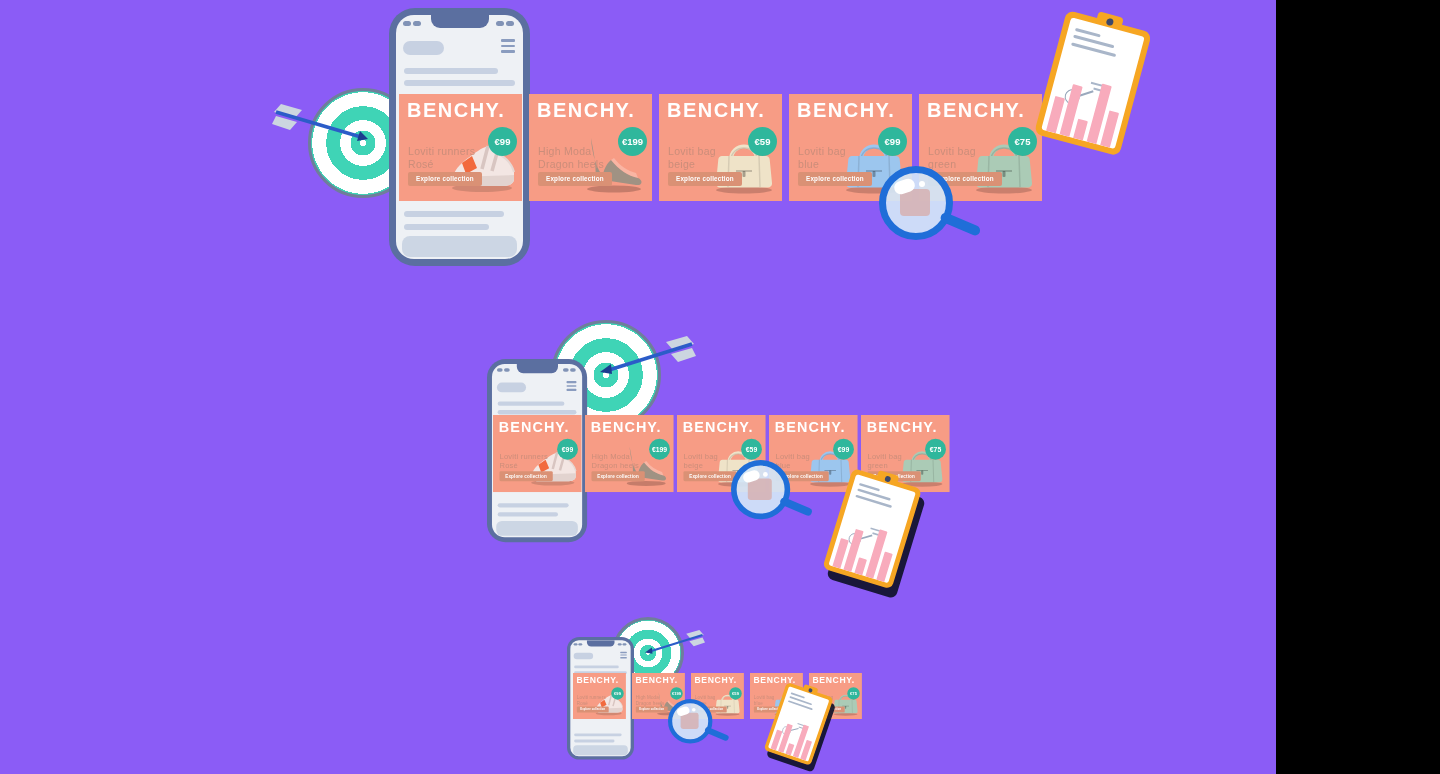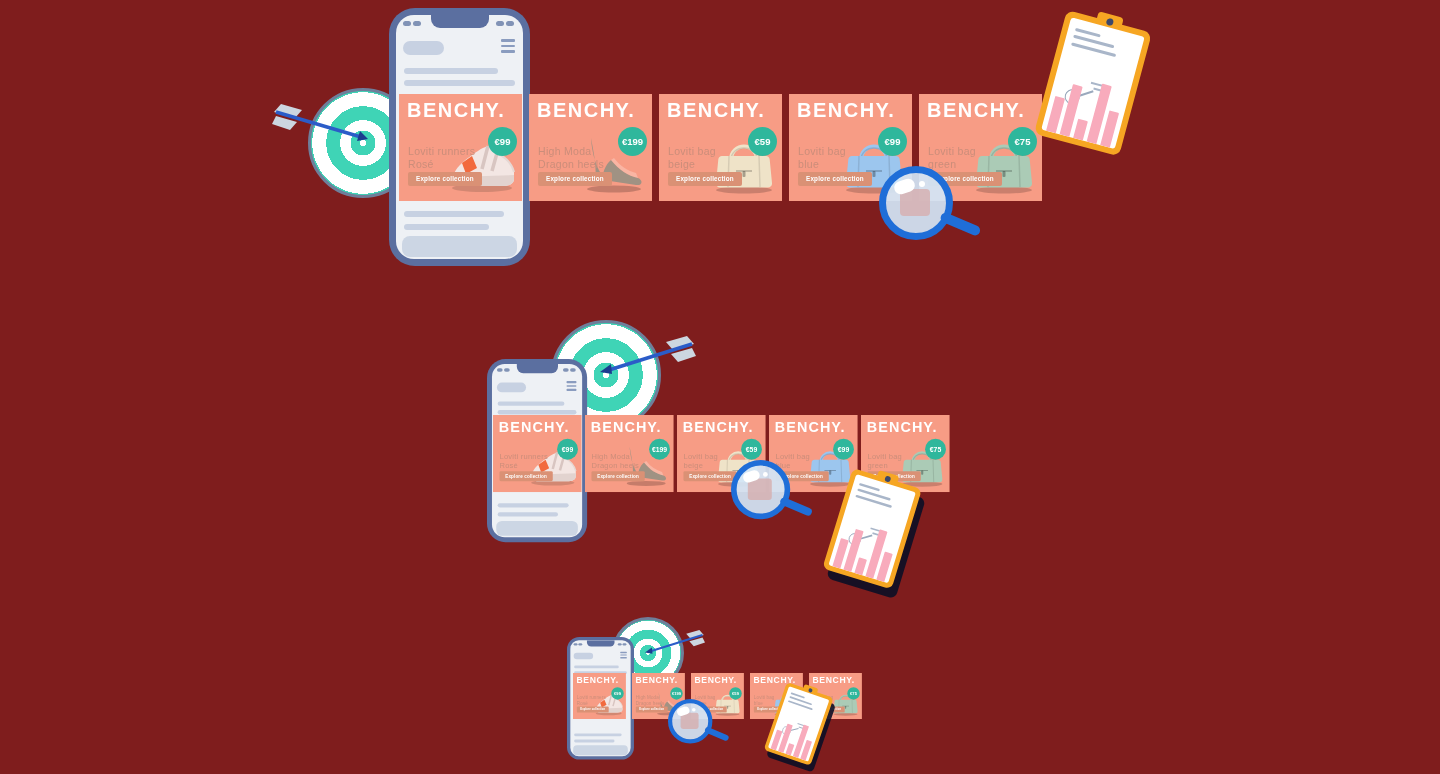--- a/index.html
+++ b/index.html
@@ -1,16 +1,16 @@
 <!DOCTYPE html>
 <html style="--banner_bg: #f79c85; --price_badge: #2fb79c; --cta_bg: #da9175; --banner_title: #cb8d7a; --target_teal: #3fd4b6; --phone_frame: #5b6fa0; --screen_bg: #eef1f5; --placeholder: #c7d1e2; --clipboard_orange: #f6a623; --chart_pink: #f8abbc; --magnifier_blue: #1f6ed8; --arrow_blue: #2b5cc8;"><head>
 <meta charset="utf-8">
 <style>
   html,body{margin:0;padding:0;background:#000;}
-  #canvas{position:relative;width:1440px;height:774px;background:#7f1d1d;overflow:hidden;
+  #canvas{position:relative;width:1276px;height:774px;background:#8b5cf6;overflow:hidden;
           font-family:"Liberation Sans",sans-serif;}
   .row{position:absolute;inset:0;}
 
   
   .target{position:absolute;border-radius:50%;border:3px solid #6f7e9a;z-index:1;
     background:radial-gradient(circle,#ffffff 0 4%,var(--target_teal) 4% 17%,#ffffff 17% 31%,
                var(--target_teal) 31% 50%,#ffffff 50% 69%,var(--target_teal) 69% 100%);}
 
   
   .arrow{position:absolute;z-index:2;overflow:visible;}

